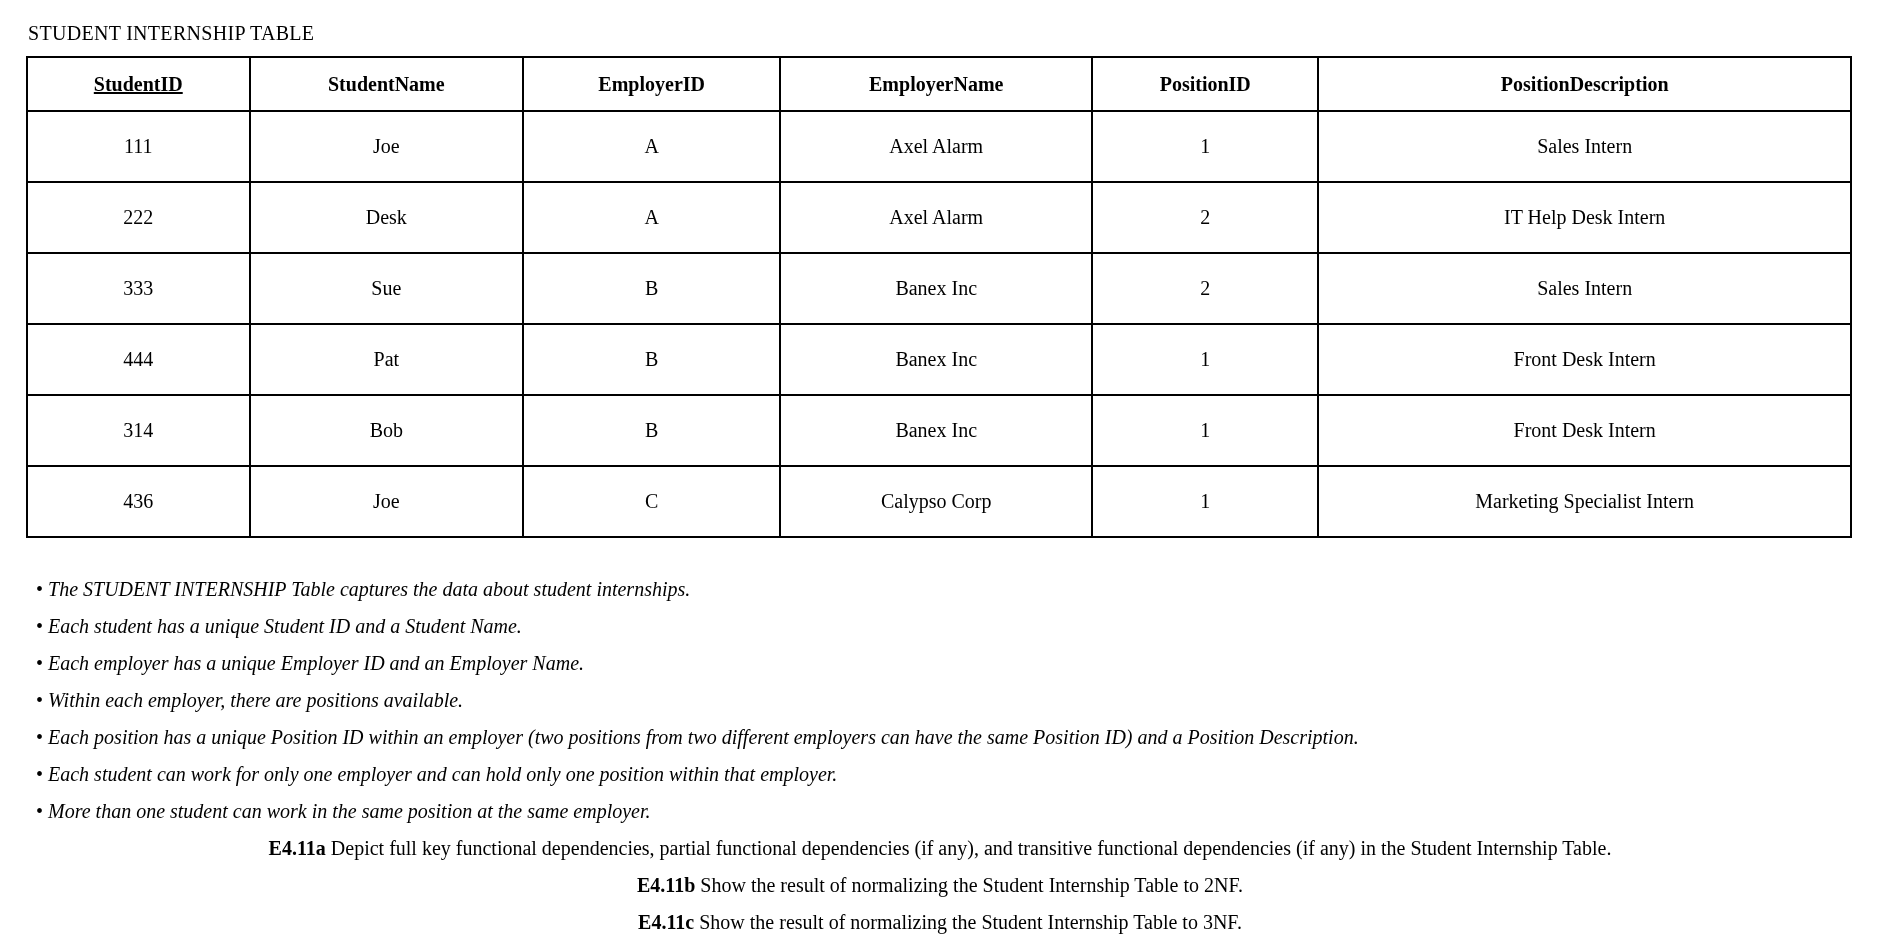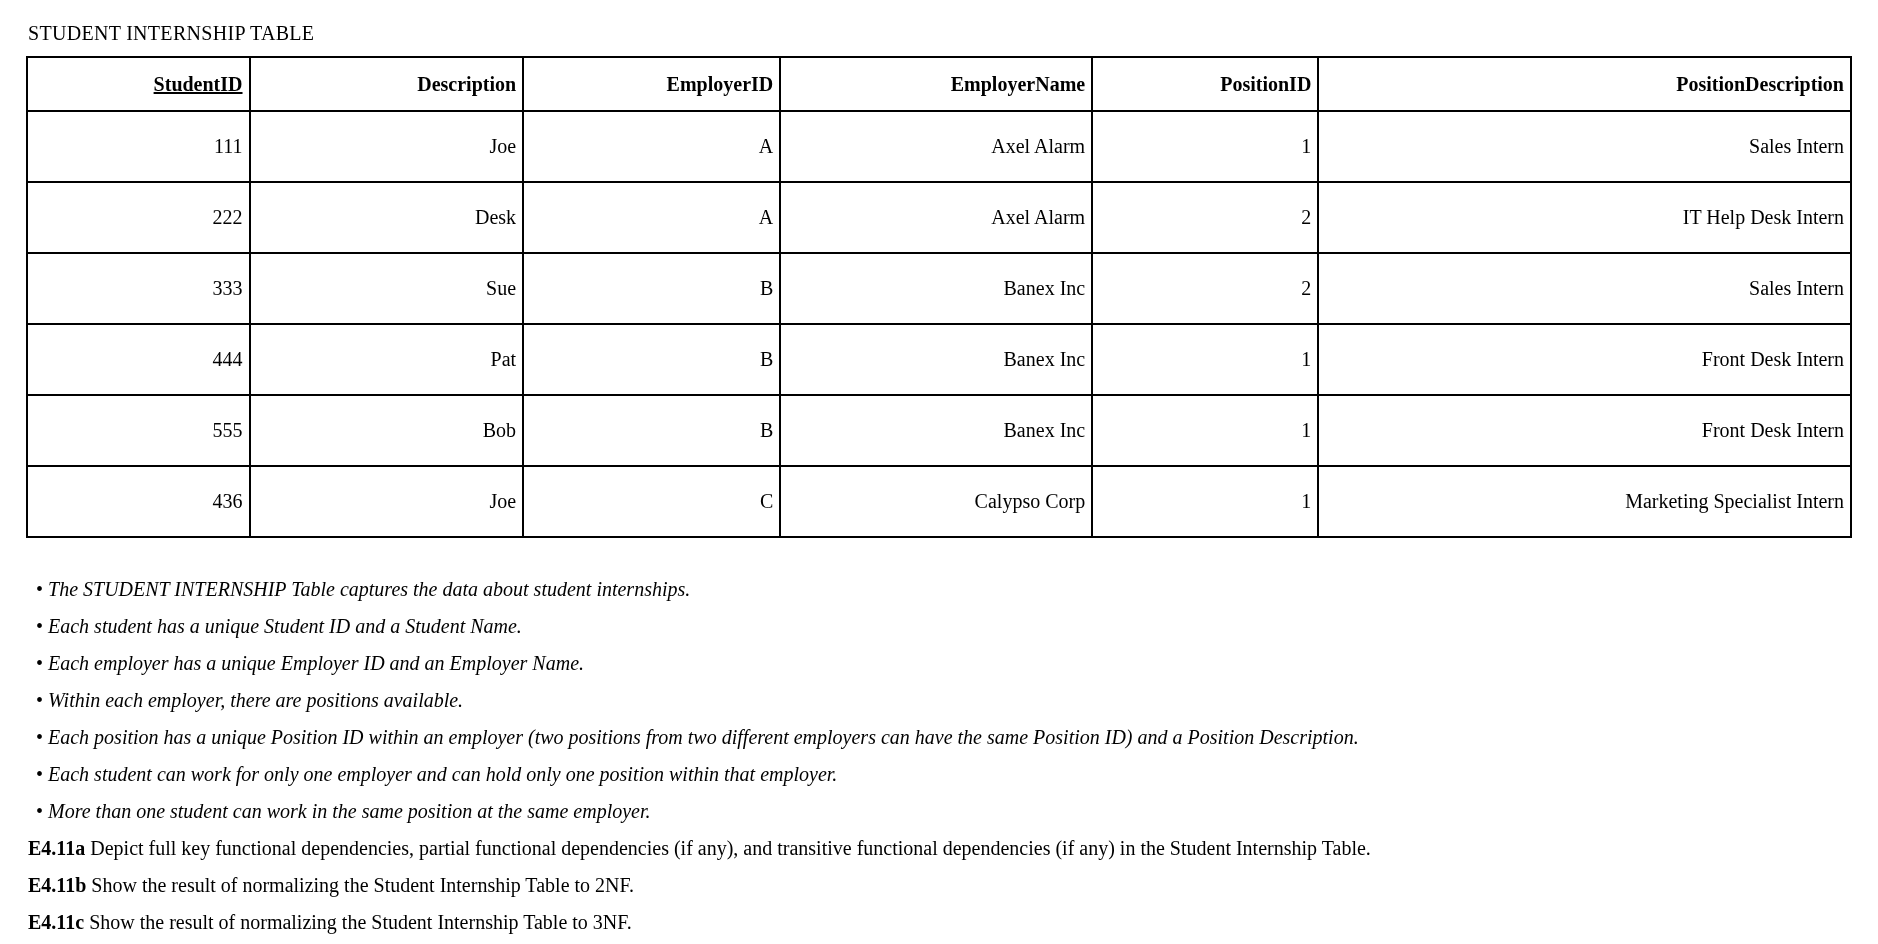--- a/index.html
+++ b/index.html
@@ -26,21 +26,21 @@
   }
   table.internship-table {
     border-collapse: collapse;
     width: 100%;
     table-layout: fixed;
   }
   .internship-table th,
   .internship-table td {
     border: 2px solid #000000;
     padding: 0 6px;
-    text-align: right;
+    text-align: center;
     vertical-align: middle;
     font-size: 20px;
     overflow: hidden;
     white-space: nowrap;
   }
   .internship-table th {
     font-weight: bold;
     height: 54px;
   }
   .internship-table th.pk {
@@ -71,20 +71,21 @@
   }
   .note .note-text {
     font-style: italic;
   }
   .exercises {
     margin-left: 2px;
   }
   .exercise {
     line-height: 37px;
     white-space: nowrap;
+    text-align: center;
   }
   .exercise .ex-label {
     font-weight: bold;
   }
   .exercise .ex-text {
     font-weight: normal;
   }
 </style>
 </head>
 <body>
@@ -98,21 +99,21 @@
       <col class="c-studentid">
       <col class="c-studentname">
       <col class="c-employerid">
       <col class="c-employername">
       <col class="c-positionid">
       <col class="c-positiondesc">
     </colgroup>
     <thead>
       <tr>
         <th class="pk">StudentID</th>
-        <th>Description</th>
+        <th>StudentName</th>
         <th>EmployerID</th>
         <th>EmployerName</th>
         <th>PositionID</th>
         <th>PositionDescription</th>
       </tr>
     </thead>
     <tbody>
       <tr>
         <td>111</td>
         <td>Joe</td>
@@ -139,21 +140,21 @@
       </tr>
       <tr>
         <td>444</td>
         <td>Pat</td>
         <td>B</td>
         <td>Banex Inc</td>
         <td>1</td>
         <td>Front Desk Intern</td>
       </tr>
       <tr>
-        <td>555</td>
+        <td>314</td>
         <td>Bob</td>
         <td>B</td>
         <td>Banex Inc</td>
         <td>1</td>
         <td>Front Desk Intern</td>
       </tr>
       <tr>
         <td>436</td>
         <td>Joe</td>
         <td>C</td>

